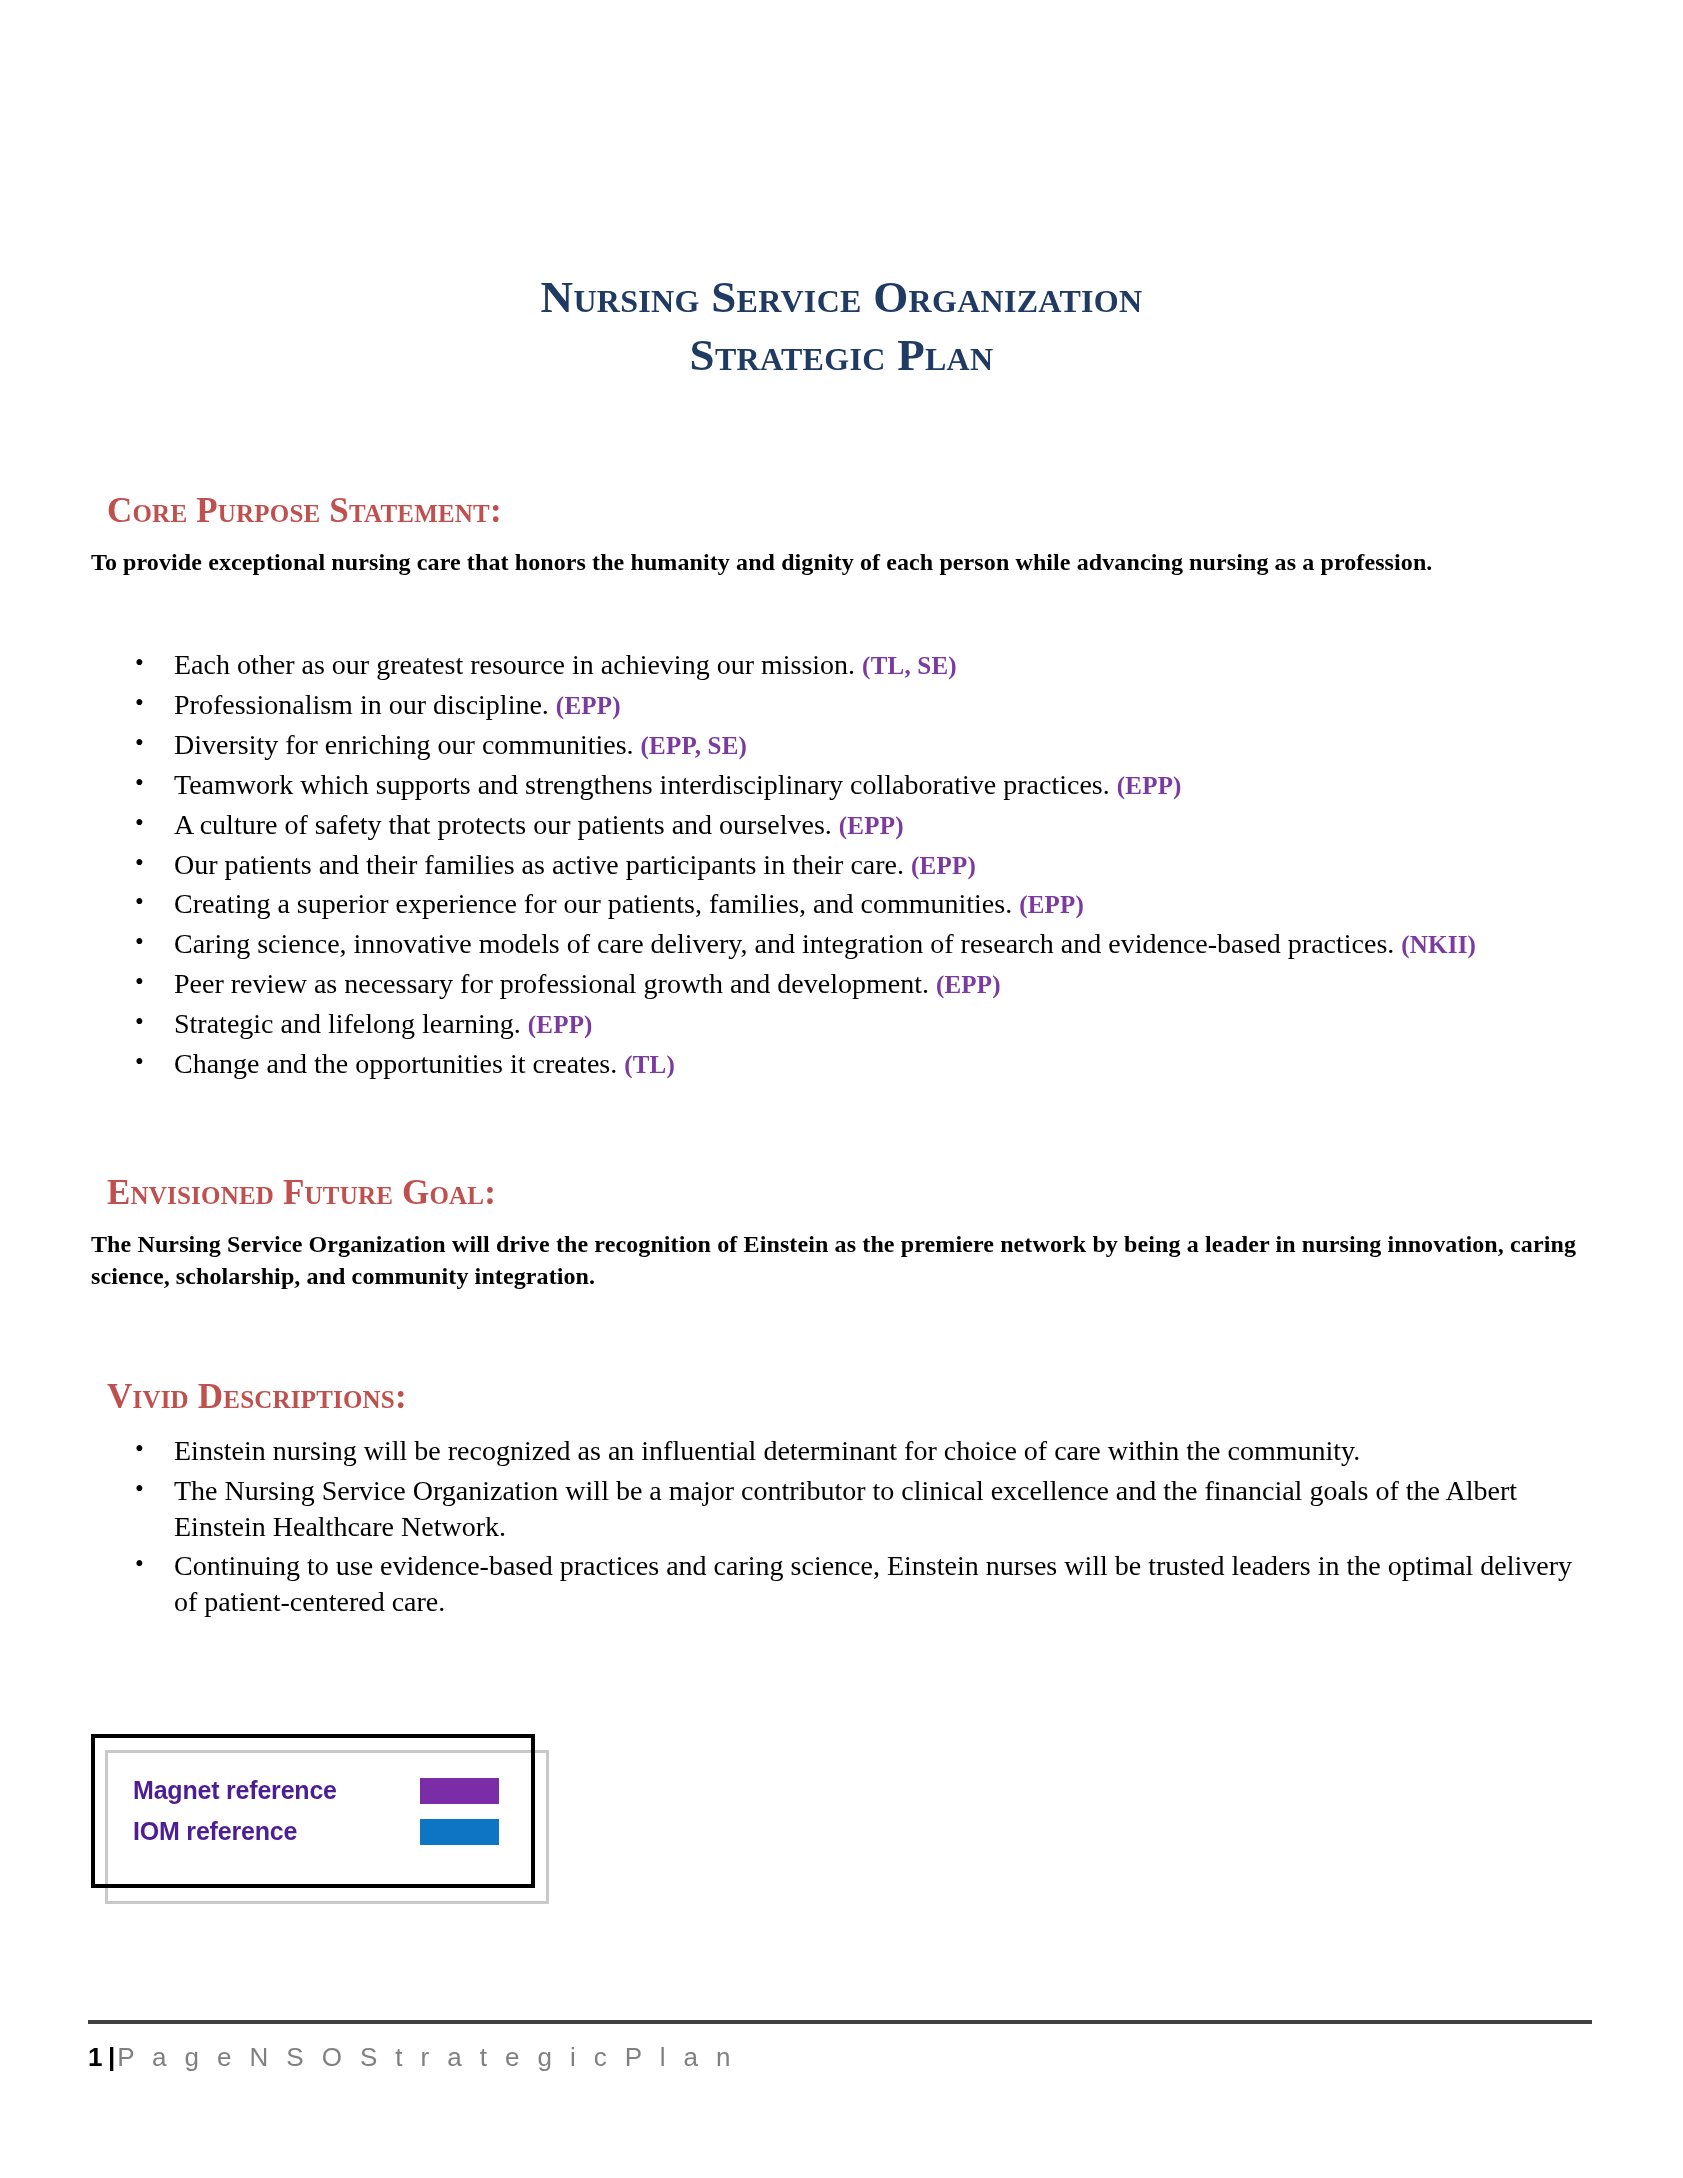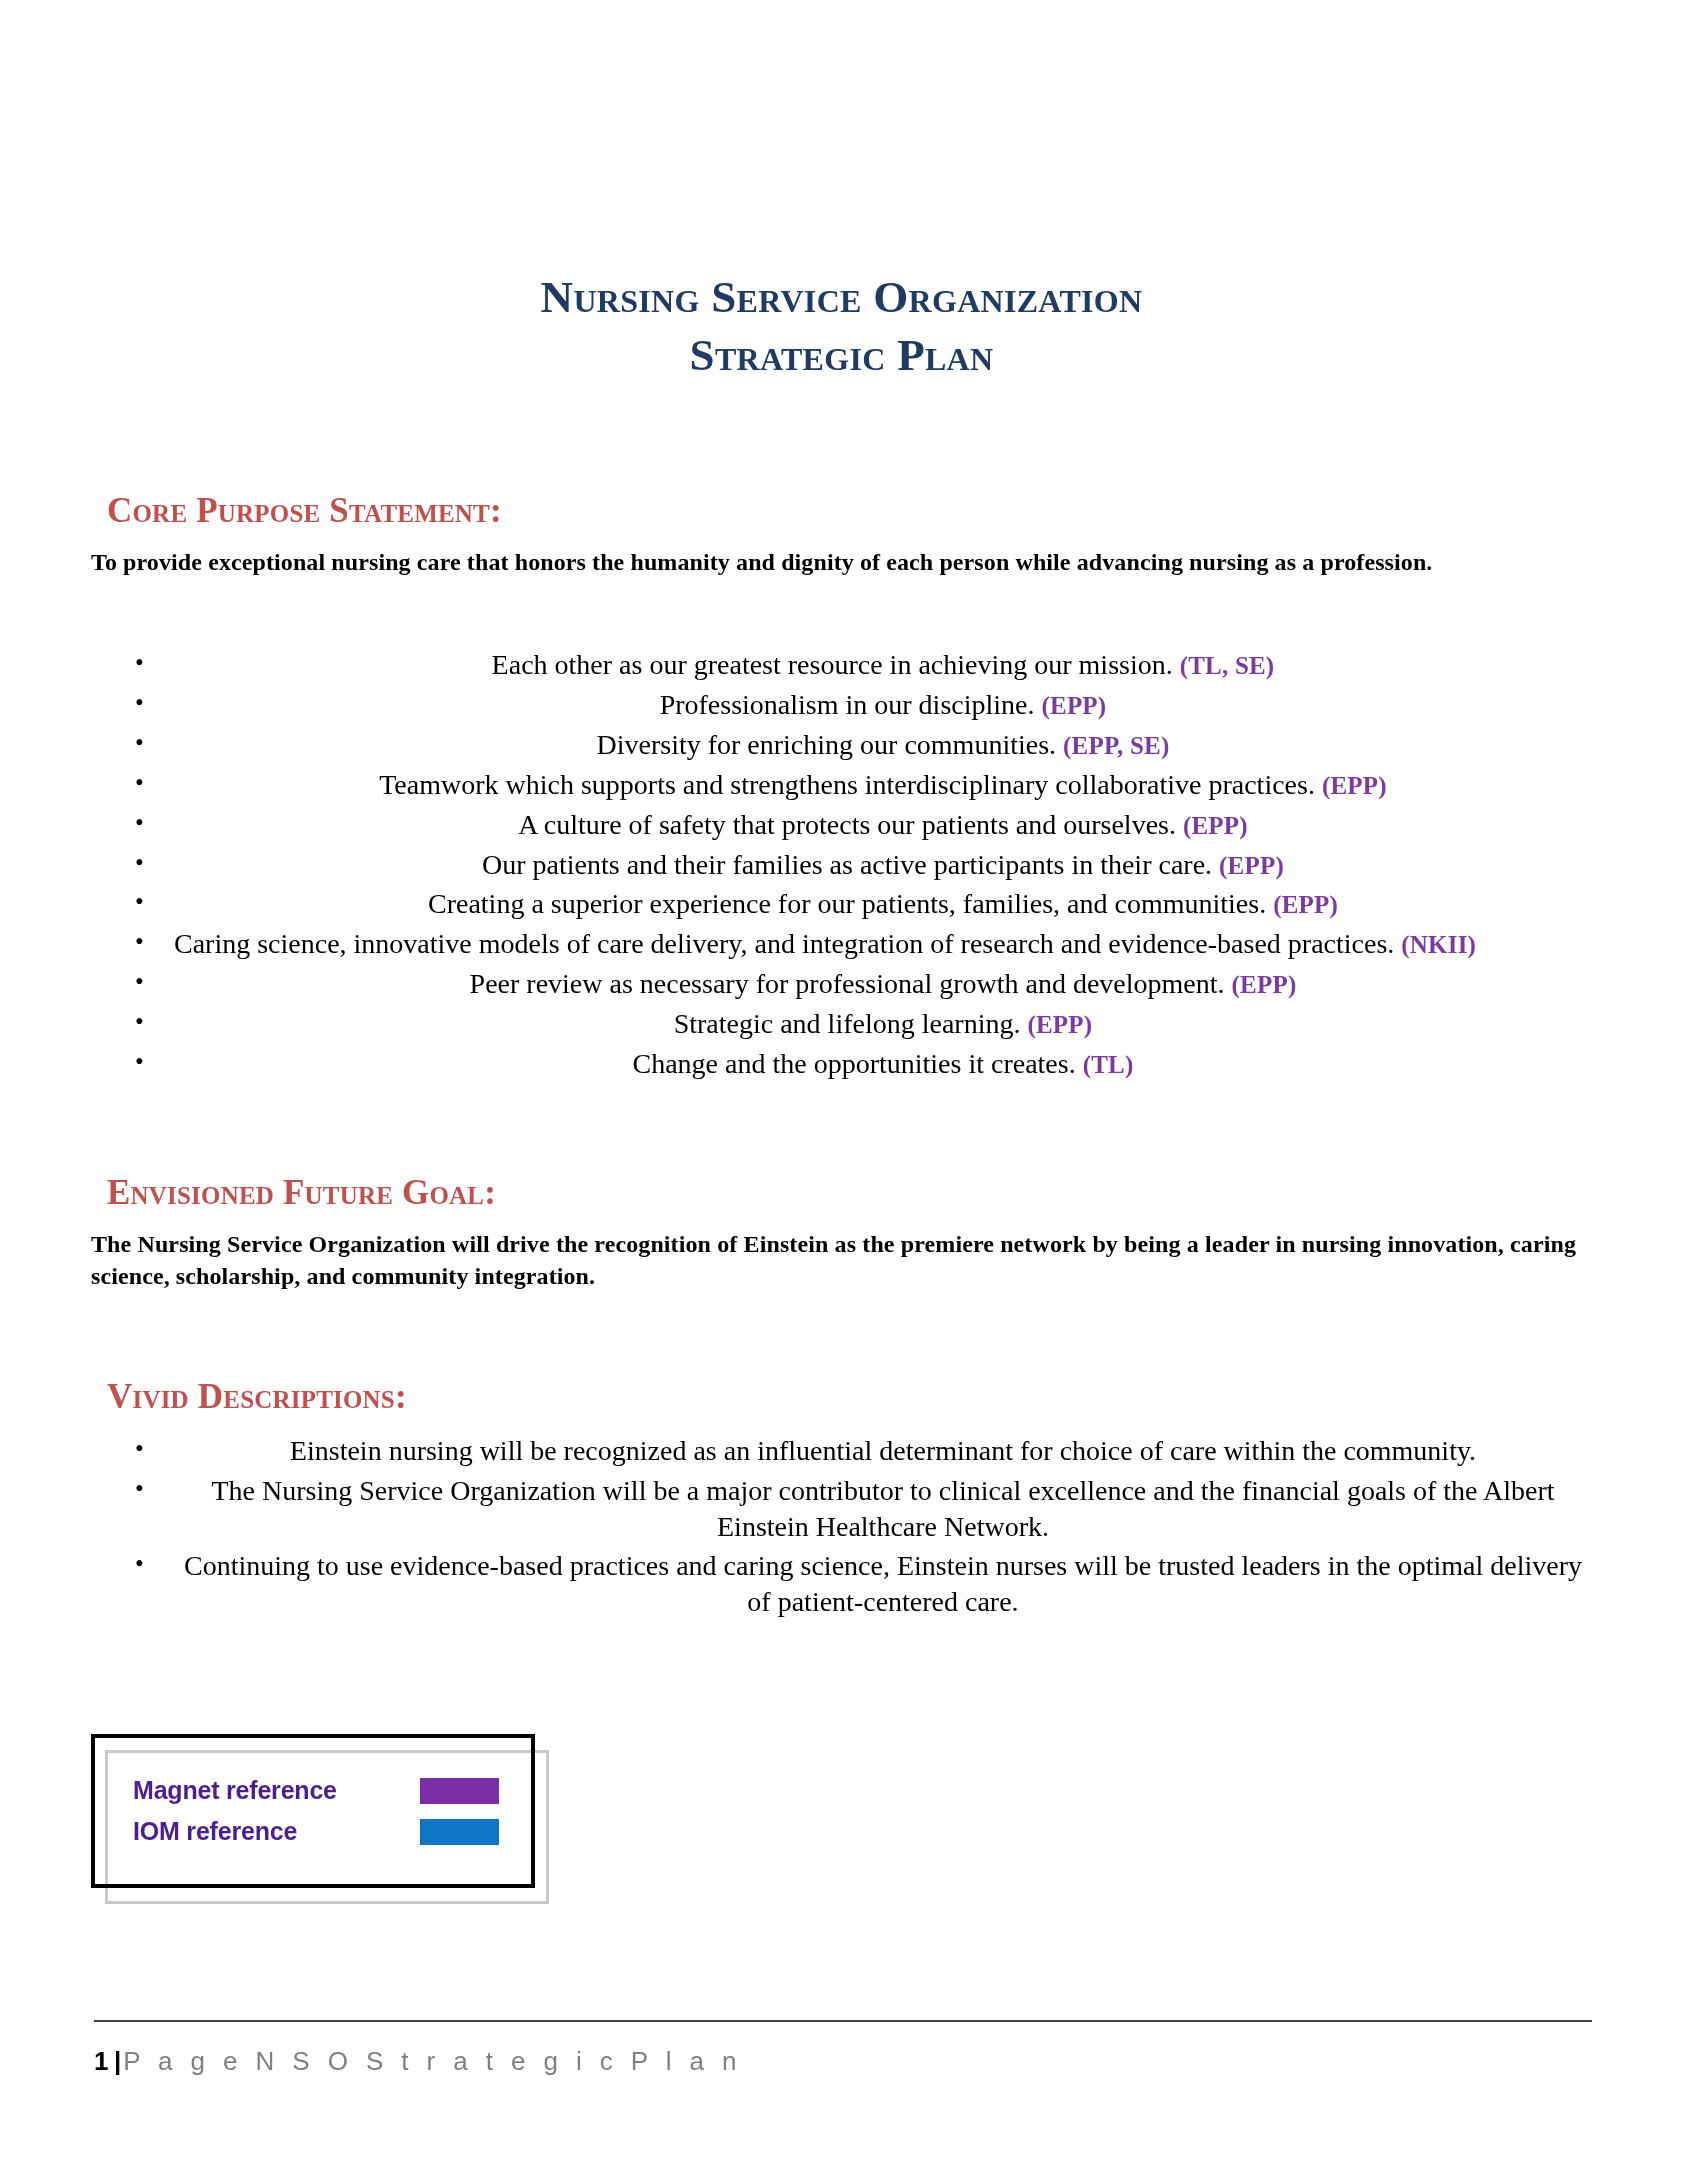--- a/index.html
+++ b/index.html
@@ -70,21 +70,21 @@
     list-style: none;
     margin: 6px 0 0 0;
     padding: 0;
   }
   ul.bullets > li {
     position: relative;
     padding-left: 83px;
     font-size: 28px;
     line-height: 1.28;
     margin: 0 0 4px 0;
-    text-align: center;
+    text-align: left;
   }
   ul.bullets > li.justify { text-align: justify; }
   ul.bullets > li::before {
     content: "\2022";
     position: absolute;
     left: 44px;
     top: -1px;
     font-size: 25px;
     line-height: 1.34;
     color: #000;
@@ -145,25 +145,25 @@
   }
   .swatch {
     width: 79px;
     height: 26px;
     display: block;
   }
 
   
   .footer {
     position: absolute;
-    left: 94px;
+    left: 88px;
     right: 91px;
     top: 2020px;
-    border-top: 2px solid #404040;
-    padding-top: 24px;
+    border-top: 4px solid #404040;
+    padding-top: 18px;
   }
   .footer-text {
     font-family: "Liberation Sans", "DejaVu Sans", sans-serif;
     font-size: 26px;
     color: #808080;
     letter-spacing: 5.4px;
   }
   .footer-text .pno {
     color: #000000;
     font-weight: bold;

